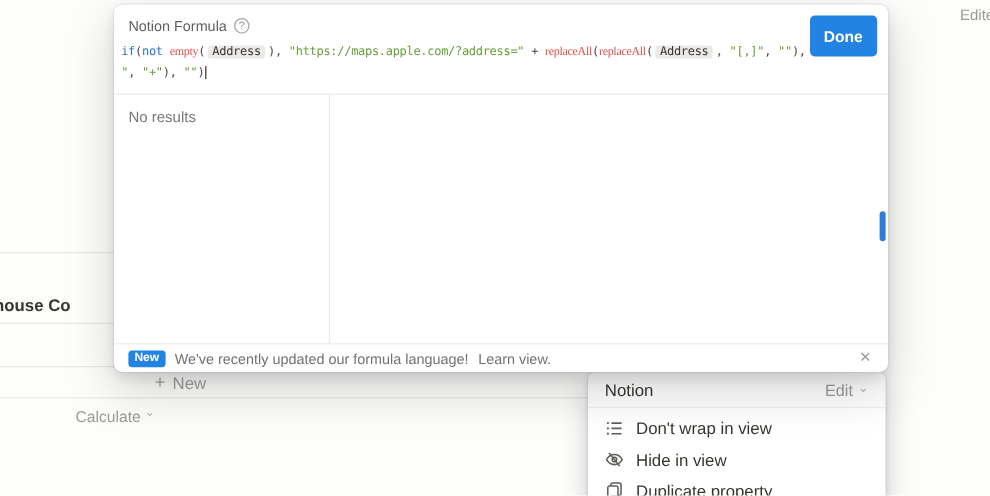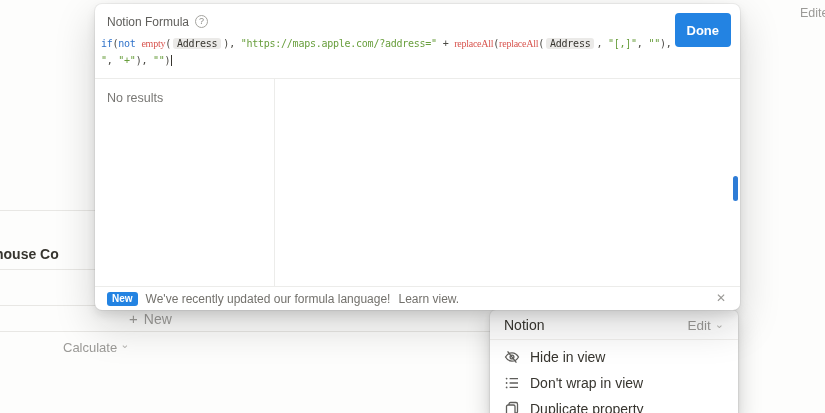--- a/index.html
+++ b/index.html
@@ -123,42 +123,42 @@
     <span class="prop-menu-title">Notion</span>
     <span class="prop-edit">
       <span>Edit</span>
       <span class="chev">⌄</span>
     </span>
   </div>
   <div class="prop-divider"></div>
   <div class="menu-item">
     <span class="mi-icon">
       <svg width="16" height="16" viewBox="0 0 16 16">
-        <path d="M1.5 8s2.4-4.2 6.5-4.2S14.5 8 14.5 8 12.1 12.2 8 12.2 1.5 8 1.5 8z"></path>
-        <circle cx="8" cy="8" r="1.9"></circle>
-        <line x1="3.6" y1="2.4" x2="12.4" y2="13.6"></line>
-      </svg>
-    </span>
-    <span>Hide in view</span>
-  </div>
-  <div class="menu-item">
-    <span class="mi-icon">
-      <svg width="16" height="16" viewBox="0 0 16 16">
         <circle cx="2.6" cy="3.6" r="0.9" fill="#5f5e5b" stroke="none"></circle>
         <circle cx="2.6" cy="8" r="0.9" fill="#5f5e5b" stroke="none"></circle>
         <circle cx="2.6" cy="12.4" r="0.9" fill="#5f5e5b" stroke="none"></circle>
         <line x1="5.6" y1="3.6" x2="14" y2="3.6"></line>
         <line x1="5.6" y1="8" x2="14" y2="8"></line>
         <line x1="5.6" y1="12.4" x2="14" y2="12.4"></line>
       </svg>
     </span>
     <span>Don't wrap in view</span>
   </div>
   <div class="menu-item">
     <span class="mi-icon">
       <svg width="16" height="16" viewBox="0 0 16 16">
+        <path d="M1.5 8s2.4-4.2 6.5-4.2S14.5 8 14.5 8 12.1 12.2 8 12.2 1.5 8 1.5 8z"></path>
+        <circle cx="8" cy="8" r="1.9"></circle>
+        <line x1="3.6" y1="2.4" x2="12.4" y2="13.6"></line>
+      </svg>
+    </span>
+    <span>Hide in view</span>
+  </div>
+  <div class="menu-item">
+    <span class="mi-icon">
+      <svg width="16" height="16" viewBox="0 0 16 16">
         <rect x="5" y="1.5" width="8.5" height="10.5" rx="1.5"></rect>
         <rect x="2.5" y="4" width="8.5" height="10.5" rx="1.5" fill="#fff"></rect>
       </svg>
     </span>
     <span>Duplicate property</span>
   </div>
 </div>
 
 </body></html>

